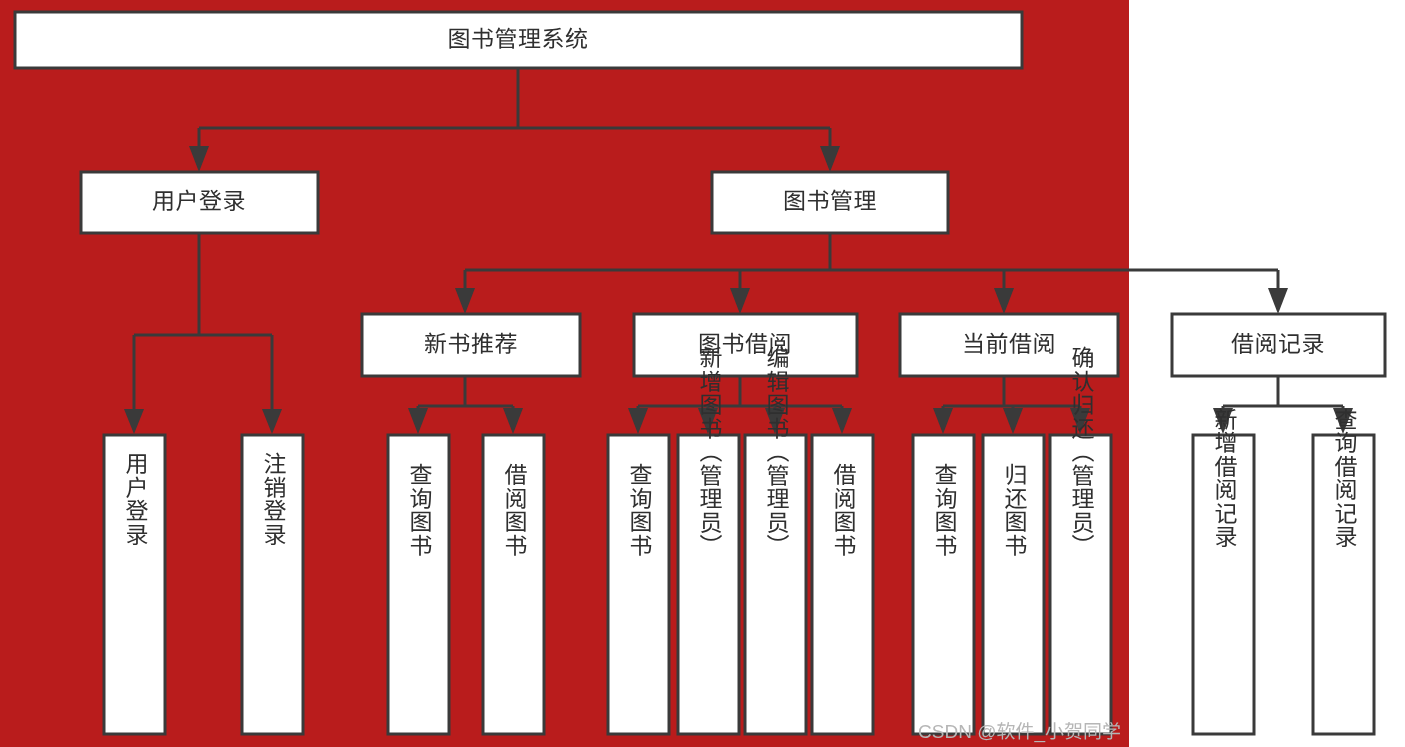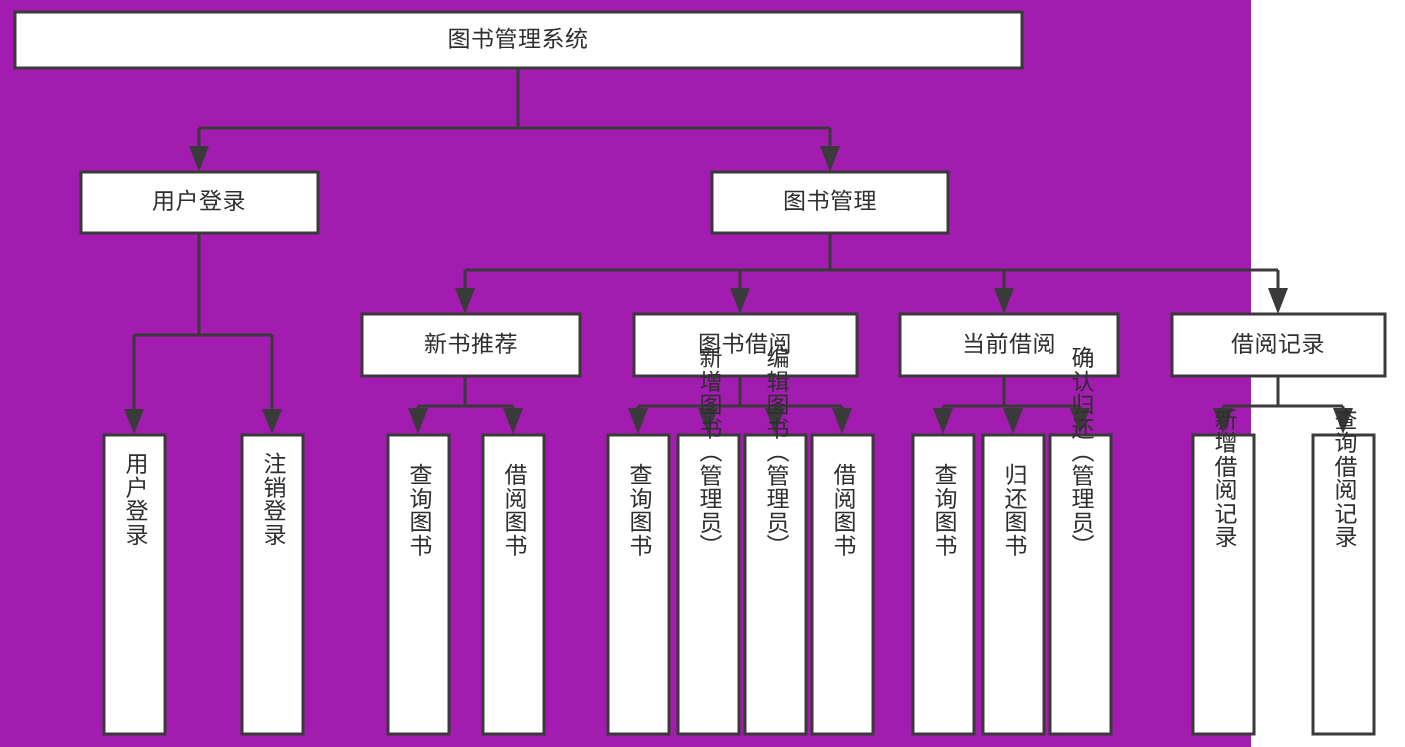--- a/index.html
+++ b/index.html
@@ -9,23 +9,23 @@
     background: #ffffff;
   }
   body {
     width: 1405px;
     height: 747px;
     overflow: hidden;
     font-family: "Liberation Sans", "DejaVu Sans", sans-serif;
   }
   #diagram-root {
     position: relative;
-    width: 1251px;
+    width: 1129px;
     height: 747px;
-    background: #a21caf;
+    background: #b91c1c;
   }
   svg#tree-svg {
     position: absolute;
     left: 0;
     top: 0;
     width: 1405px;
     height: 747px;
     display: block;
   }
   .node-box {
@@ -236,13 +236,14 @@
         <text class="node-label-vertical" x="1224" y="478" writing-mode="tb" glyph-orientation-vertical="0">新增借阅记录</text>
       </g>
 
       <g>
         <rect class="node-box" x="1313" y="435" width="61" height="299"></rect>
         <text class="node-label-vertical" x="1344" y="478" writing-mode="tb" glyph-orientation-vertical="0">查询借阅记录</text>
       </g>
     </g>
   </svg>
 
+  <div class="watermark-text">CSDN @软件_小贺同学</div>
 </div>
 
 </body></html>

